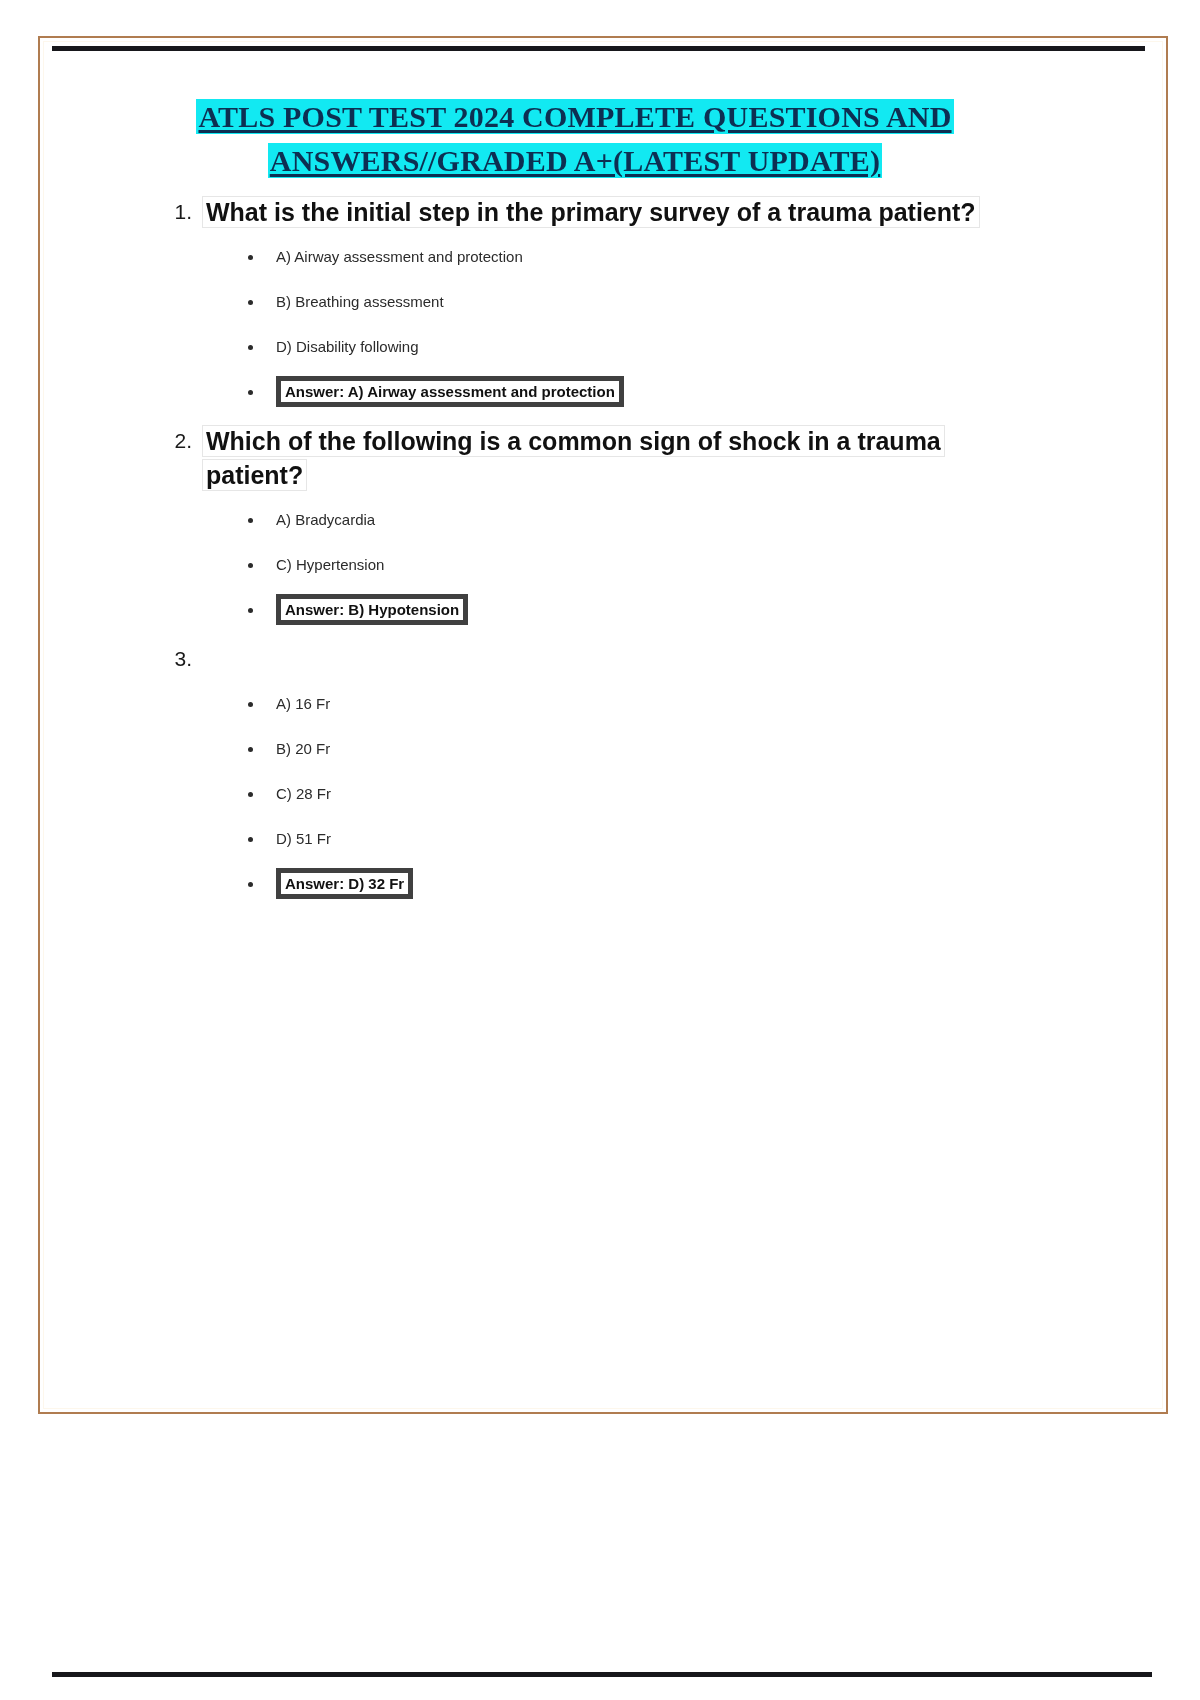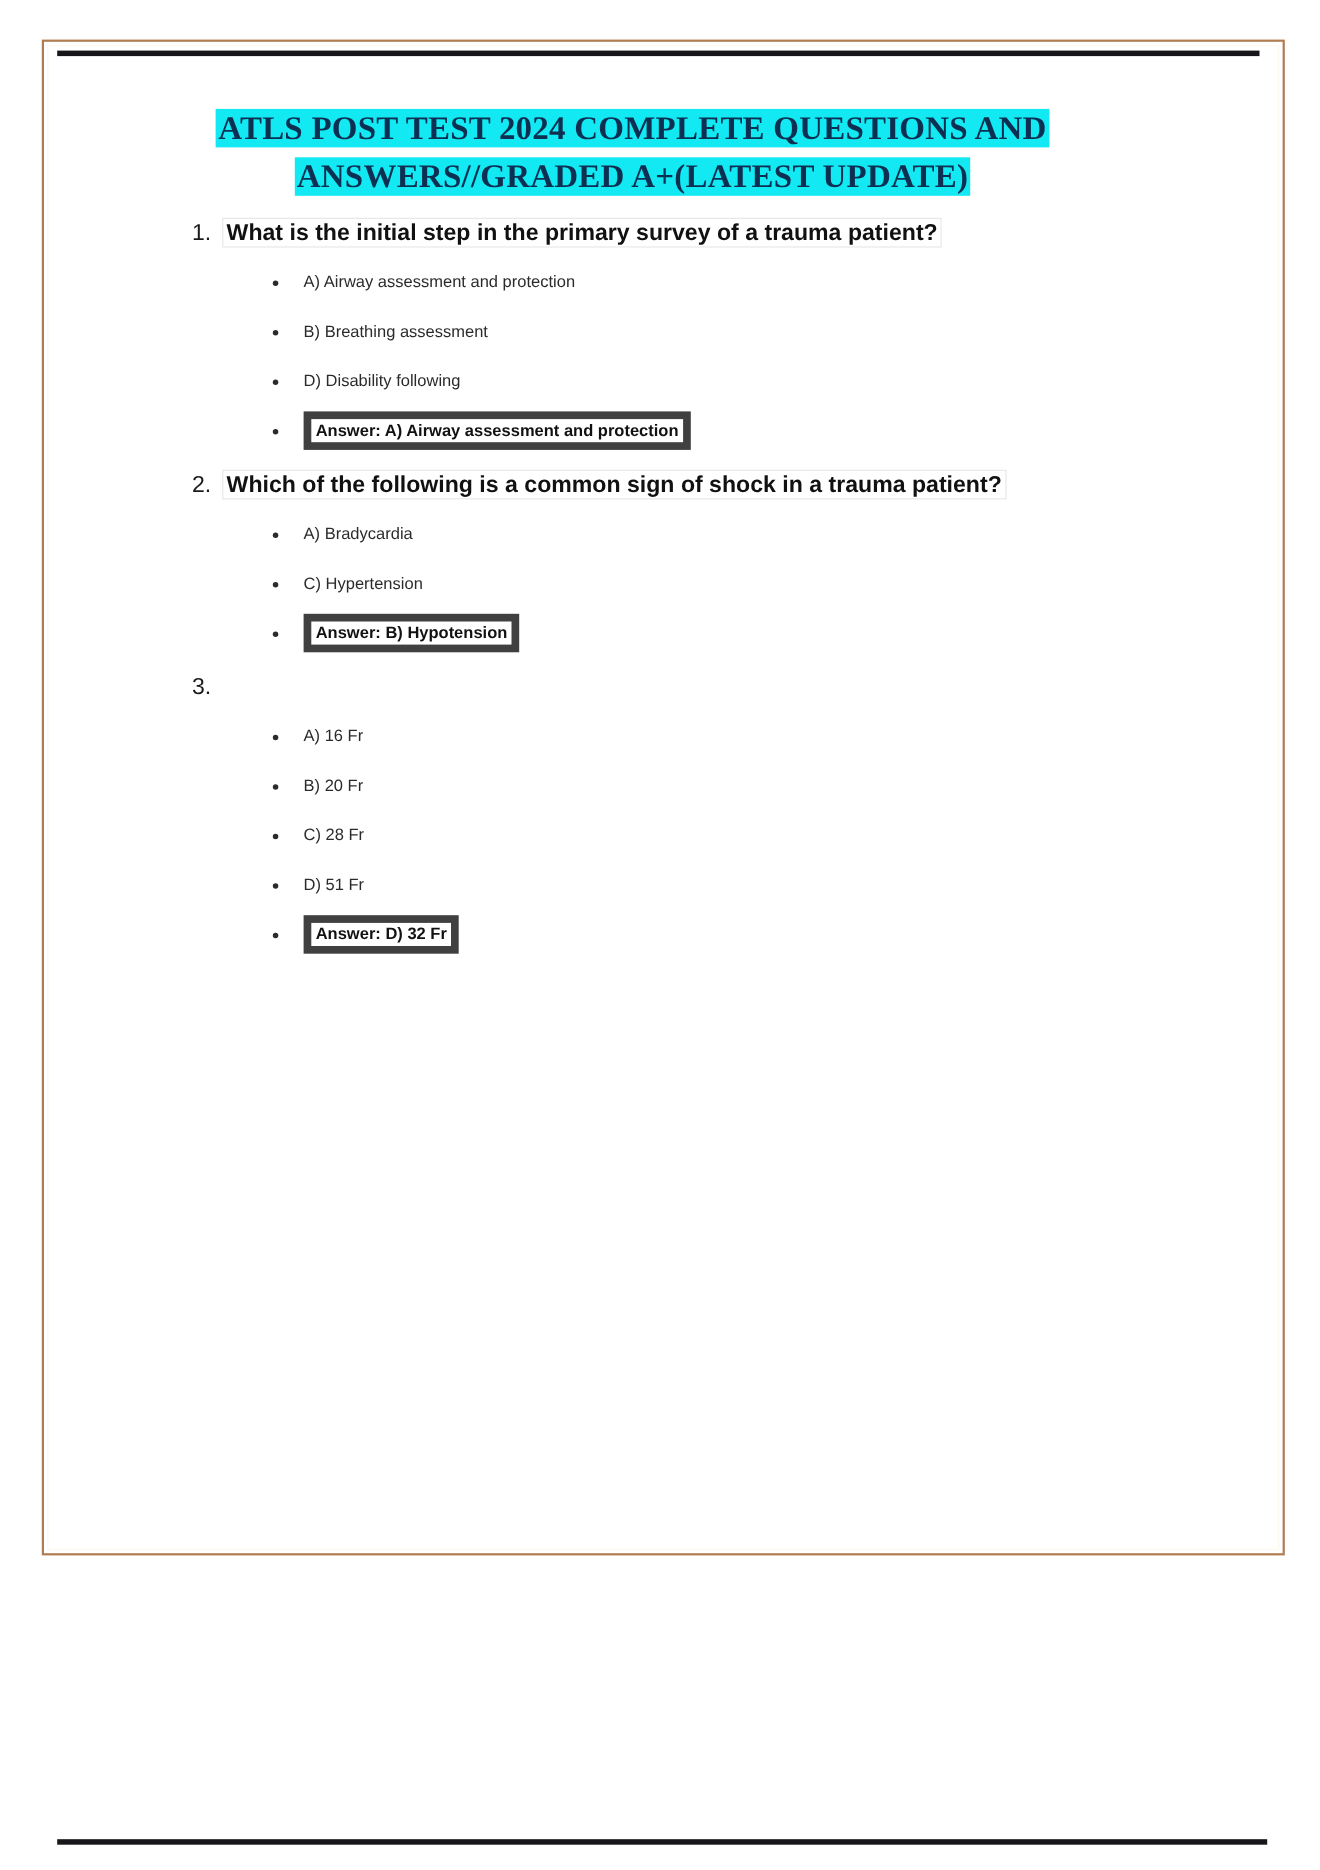--- a/index.html
+++ b/index.html
@@ -68,20 +68,21 @@
     font-family: "Liberation Serif", serif;
     font-weight: bold;
     font-size: 30px;
     line-height: 44px;
     color: #0d2f52;
     margin: 0 0 12px 0;
     letter-spacing: 0.2px;
   }
   .doc-title .hl {
     background: #12E9F2;
+    text-decoration: underline;
     text-decoration-color: #0d2f52;
     text-decoration-thickness: 3px;
     text-underline-offset: 3px;
     padding: 1px 2px;
     box-decoration-break: clone;
     -webkit-box-decoration-break: clone;
   }
 
   
   .qa-list {
@@ -102,21 +103,21 @@
     flex: 0 0 34px;
     font-size: 21px;
     line-height: 34px;
     color: #1a1a1a;
     text-align: right;
     padding-right: 10px;
     font-weight: normal;
   }
   .q-text {
     flex: 1 1 auto;
-    font-size: 21px;
+    font-size: 25px;
     font-weight: bold;
     line-height: 34px;
     color: #111111;
     max-width: 805px;
   }
   .q-text .seg {
     background: #ffffff;
     border: 1px solid #e6e6e6;
     padding: 1px 3px;
     box-decoration-break: clone;
@@ -145,21 +146,21 @@
     width: 5px;
     height: 5px;
     border-radius: 50%;
     background: #2b2b2b;
   }
   .opt.answer {
     font-weight: bold;
     color: #111111;
   }
   .opt.answer .seg {
-    border: 7px solid #404040;
+    border: 5px solid #404040;
     padding: 2px 4px;
   }
   .qa-item.spaced { margin-bottom: 18px; }
 </style>
 </head>
 <body>
 
 <div class="page-frame">
   <div class="page-frame-inner"></div>
 </div>

